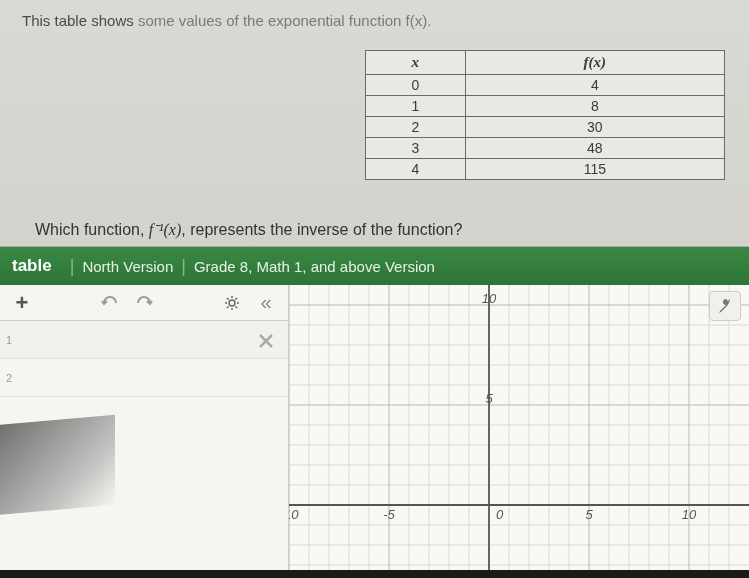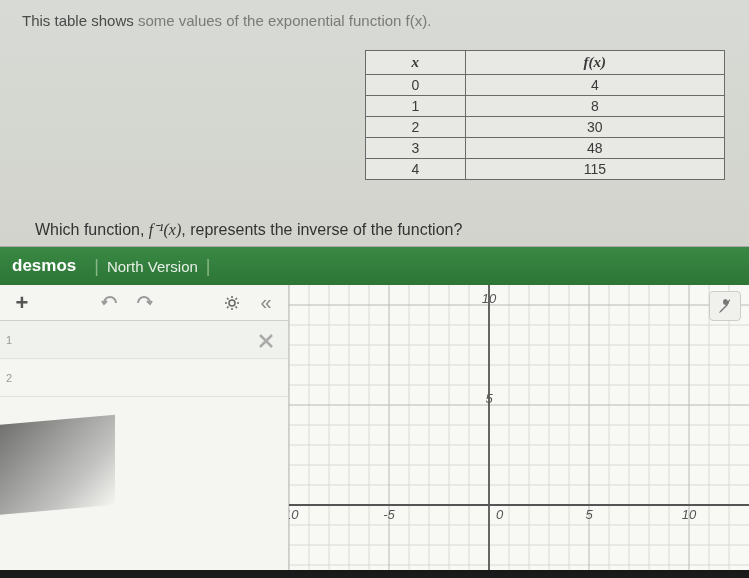--- a/index.html
+++ b/index.html
@@ -207,24 +207,25 @@
       </tr>
 </tbody>
   </table>
 
 <div class="question-text">
   <span>Which function, </span><span class="fn"><i>f</i>⁻¹(<i>x</i>)</span><span>, represents the inverse of the function?</span>
 </div>
 
 <div class="desmos-container">
   <div class="desmos-header">
-    <span class="desmos-logo">desmos</span>
+    <span class="desmos-logo">table</span>
     <span class="desmos-sep">|</span>
     <span>North Version</span>
     <span class="desmos-sep">|</span>
+    <span>Grade 8, Math 1, and above Version</span>
   </div>
   <div class="desmos-body">
     <div class="expr-panel">
       <div class="expr-toolbar">
         <div class="tool-btn plus">+</div>
         <div class="tool-spacer"></div>
         <div class="tool-btn">
             <svg width="18" height="14" viewBox="0 0 18 14">
               <path d="M 3 7 A 6 6 0 0 1 15 7" fill="none" stroke="#999" stroke-width="2"></path>
               <path d="M 1 5 L 3 8 L 6 5" fill="none" stroke="#999" stroke-width="2"></path>

